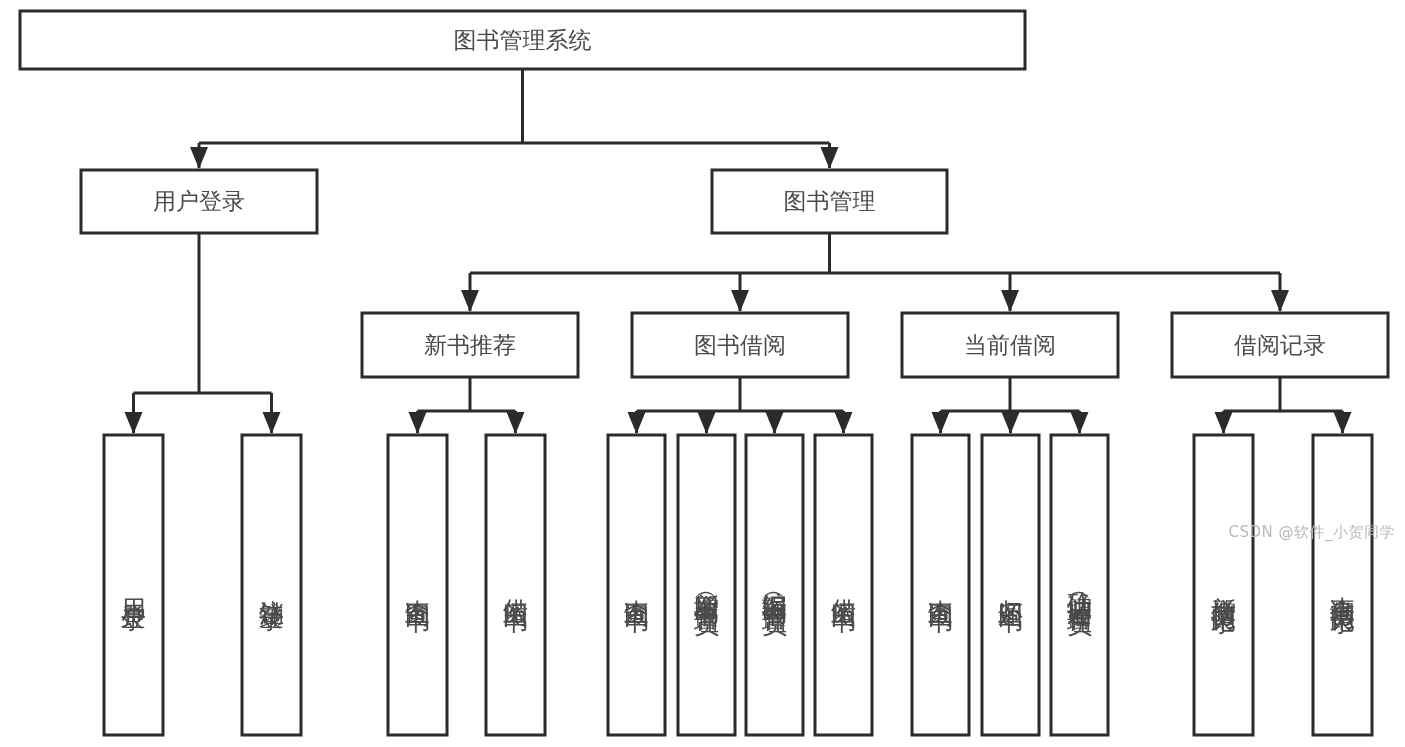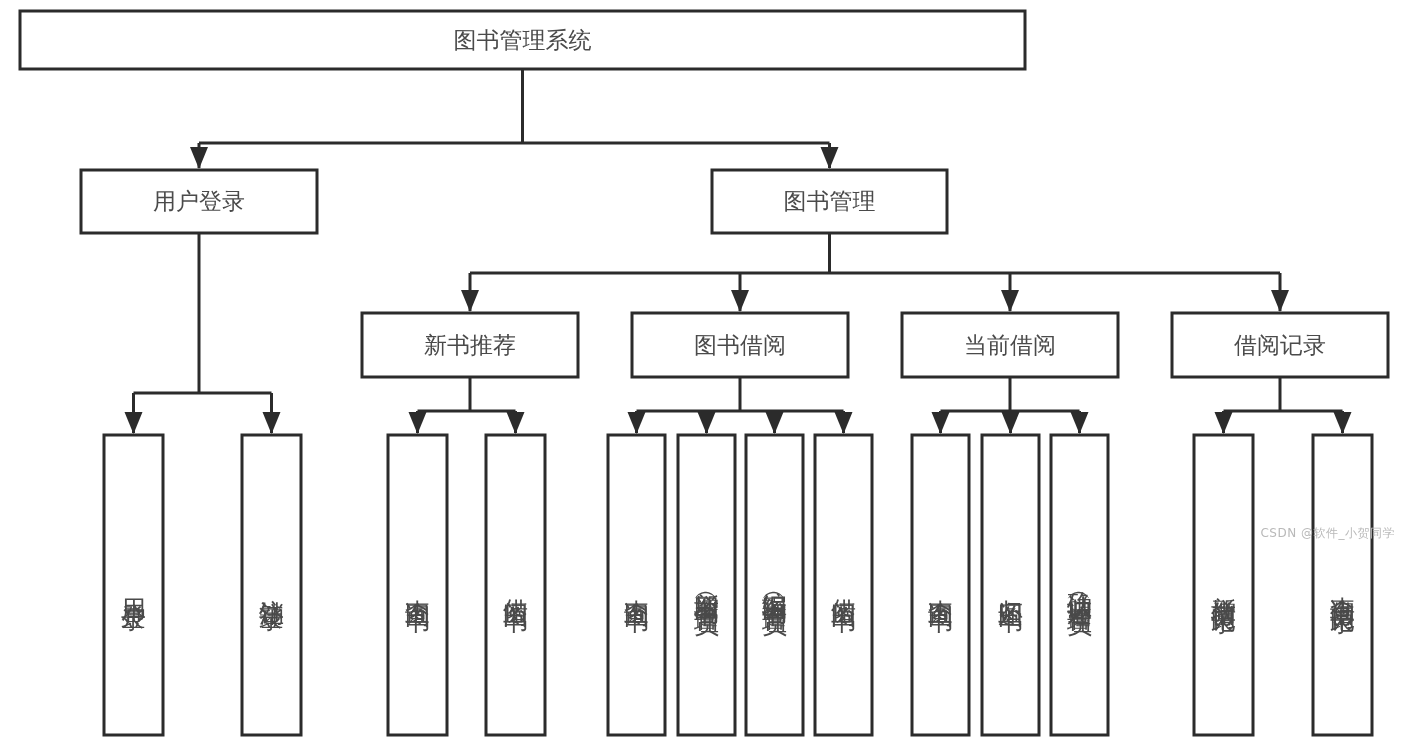--- a/index.html
+++ b/index.html
@@ -60,21 +60,21 @@
     align-items: center;
     justify-content: center;
     white-space: nowrap;
     pointer-events: none;
   }
   .watermark {
     position: absolute;
     right: 10px;
     bottom: 4px;
     font-family: "DejaVu Sans", "Liberation Sans", sans-serif;
-    font-size: 12px;
+    font-size: 15px;
     color: #b9b9b9;
     letter-spacing: 0.5px;
     white-space: nowrap;
   }
 </style>
 </head>
 <body>
 
 <div id="diagram-root">
 

